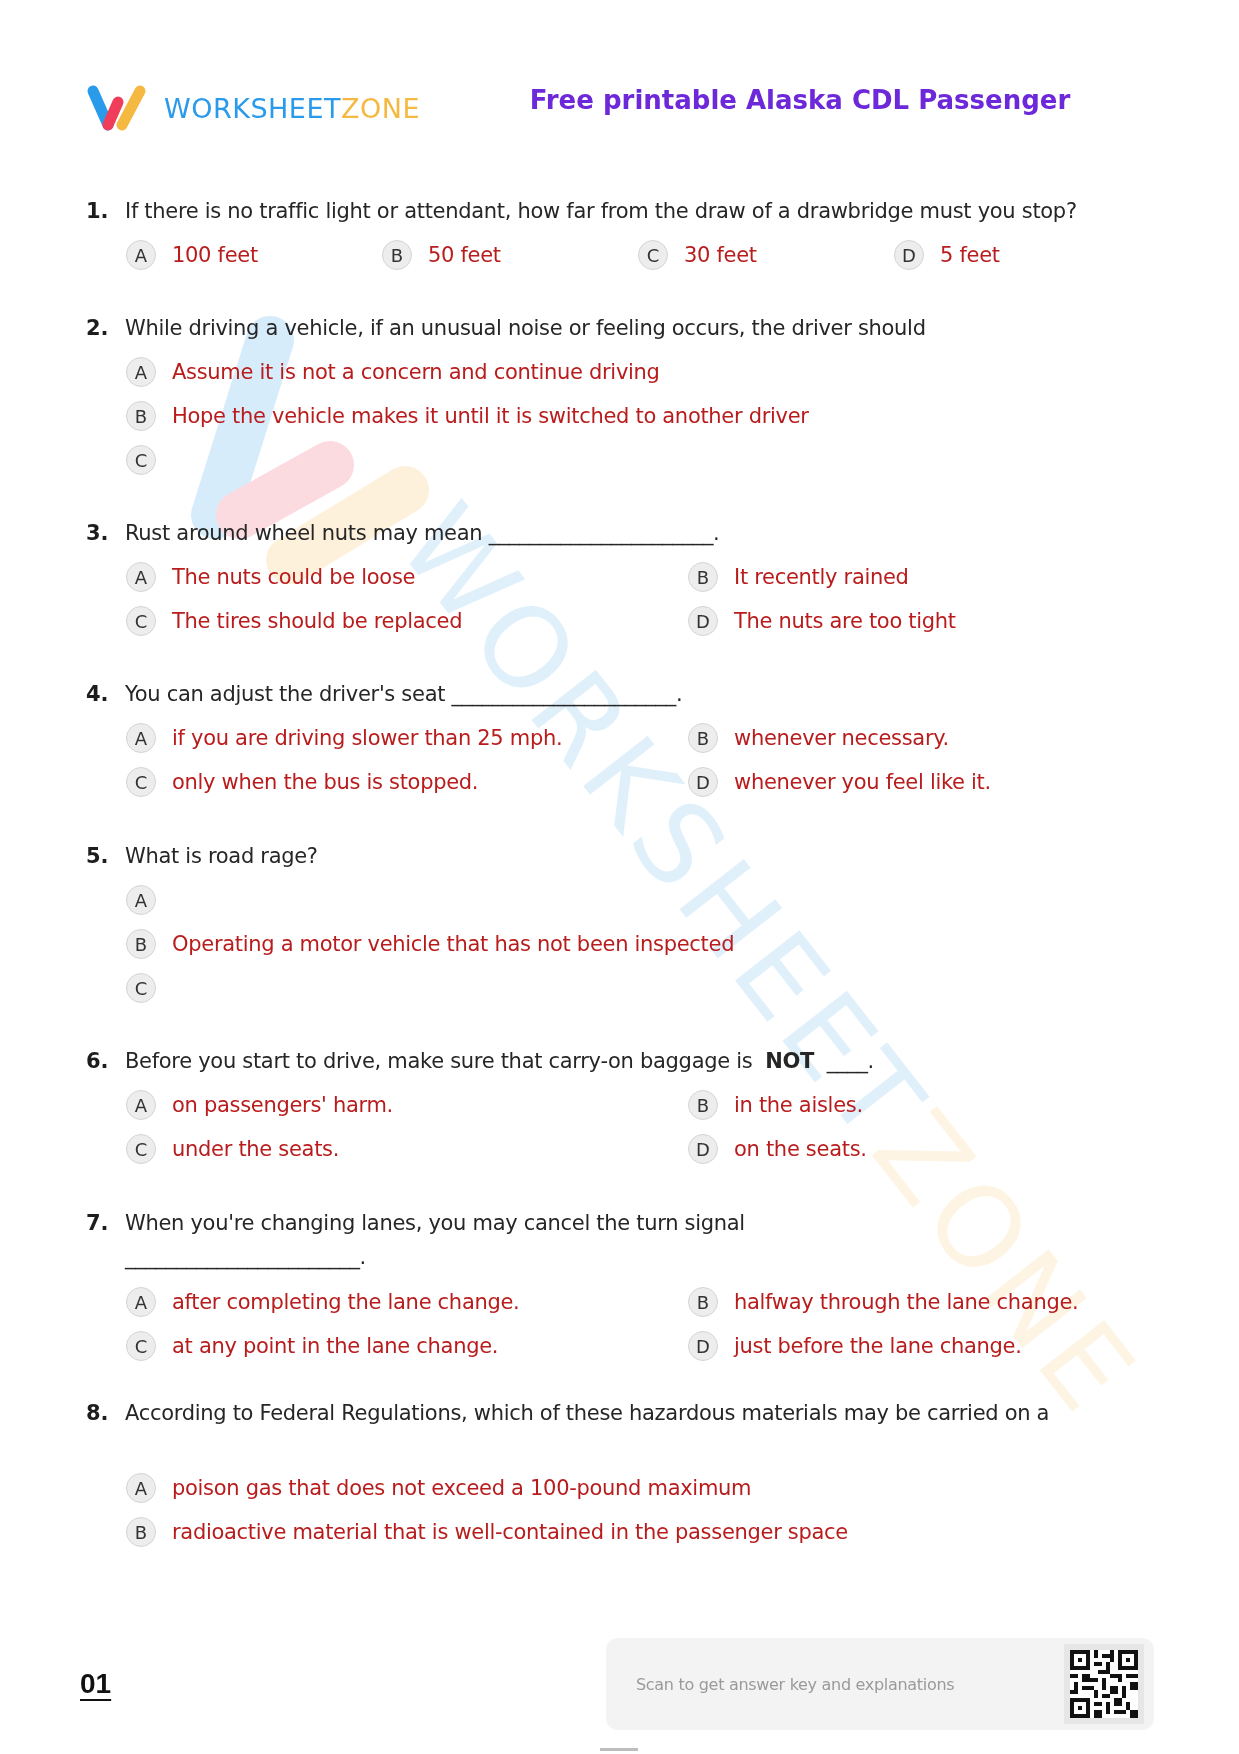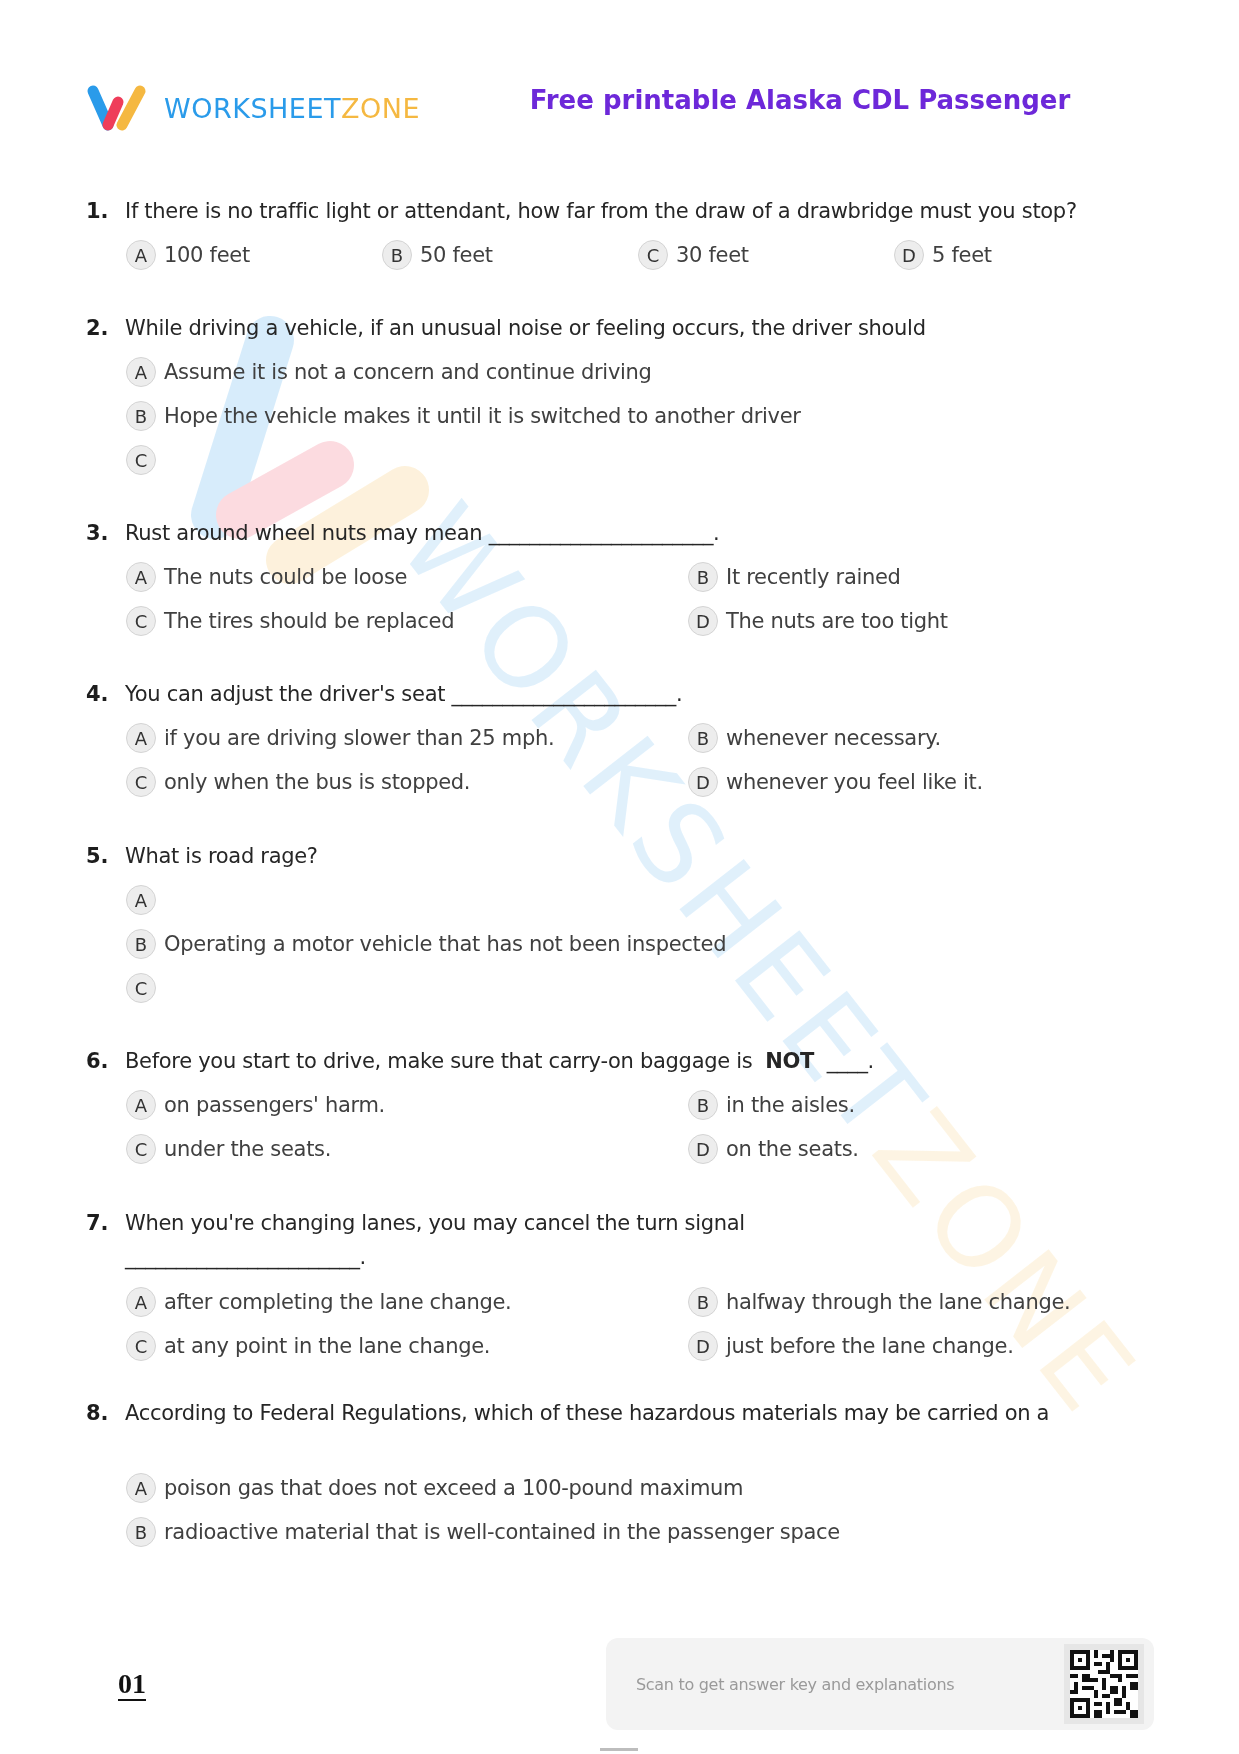--- a/index.html
+++ b/index.html
@@ -30,26 +30,26 @@
   .q-text { position: absolute; left: 125px; right: 100px; font-size: 21px; line-height: 30px; color: #262626; font-family: "DejaVu Sans", sans-serif; letter-spacing: -0.3px; }
   .q-text b { font-weight: bold; }
   .opt { position: absolute; height: 32px; display: flex; align-items: center; }
   .badge {
     width: 30px; height: 30px; border-radius: 50%;
     background: #ededed; border: 1px solid #d4d4d4;
     display: flex; align-items: center; justify-content: center;
     font-size: 18px; color: #333; font-family: "DejaVu Sans", sans-serif;
     box-sizing: border-box; flex-shrink: 0;
   }
-  .opt-text { margin-left: 8px; font-size: 21px; color: #404040; white-space: nowrap; font-family: "DejaVu Sans", sans-serif; letter-spacing: -0.3px; }
+  .opt-text { margin-left: 16px; font-size: 21px; color: #b91c1c; white-space: nowrap; font-family: "DejaVu Sans", sans-serif; letter-spacing: -0.3px; }
 
   
   .page-num {
     position: absolute; left: 80px; top: 1668px; font-size: 28px; font-weight: bold;
-    color: #111; text-decoration: underline; text-underline-offset: 6px; font-family: Liberation Serif, serif; margin-left: 38px;
+    color: #111; text-decoration: underline; text-underline-offset: 6px; font-family: Liberation Sans, sans-serif;
   }
   .scan-box {
     position: absolute; left: 606px; top: 1638px; width: 548px; height: 92px;
     background: #f3f3f3; border-radius: 12px; display: flex; align-items: center;
   }
   .scan-text { margin-left: 30px; font-size: 16px; color: #9a9a9a; font-family: "DejaVu Sans", sans-serif; letter-spacing: -0.3px; }
   .qr { position: absolute; right: 10px; top: 6px; width: 80px; height: 80px; background: #e6e6e6; display: flex; align-items: center; justify-content: center; }
   .bottom-mark { position: absolute; left: 600px; top: 1748px; width: 38px; height: 3px; background: #bdbdbd; }
 </style>
 </head>

